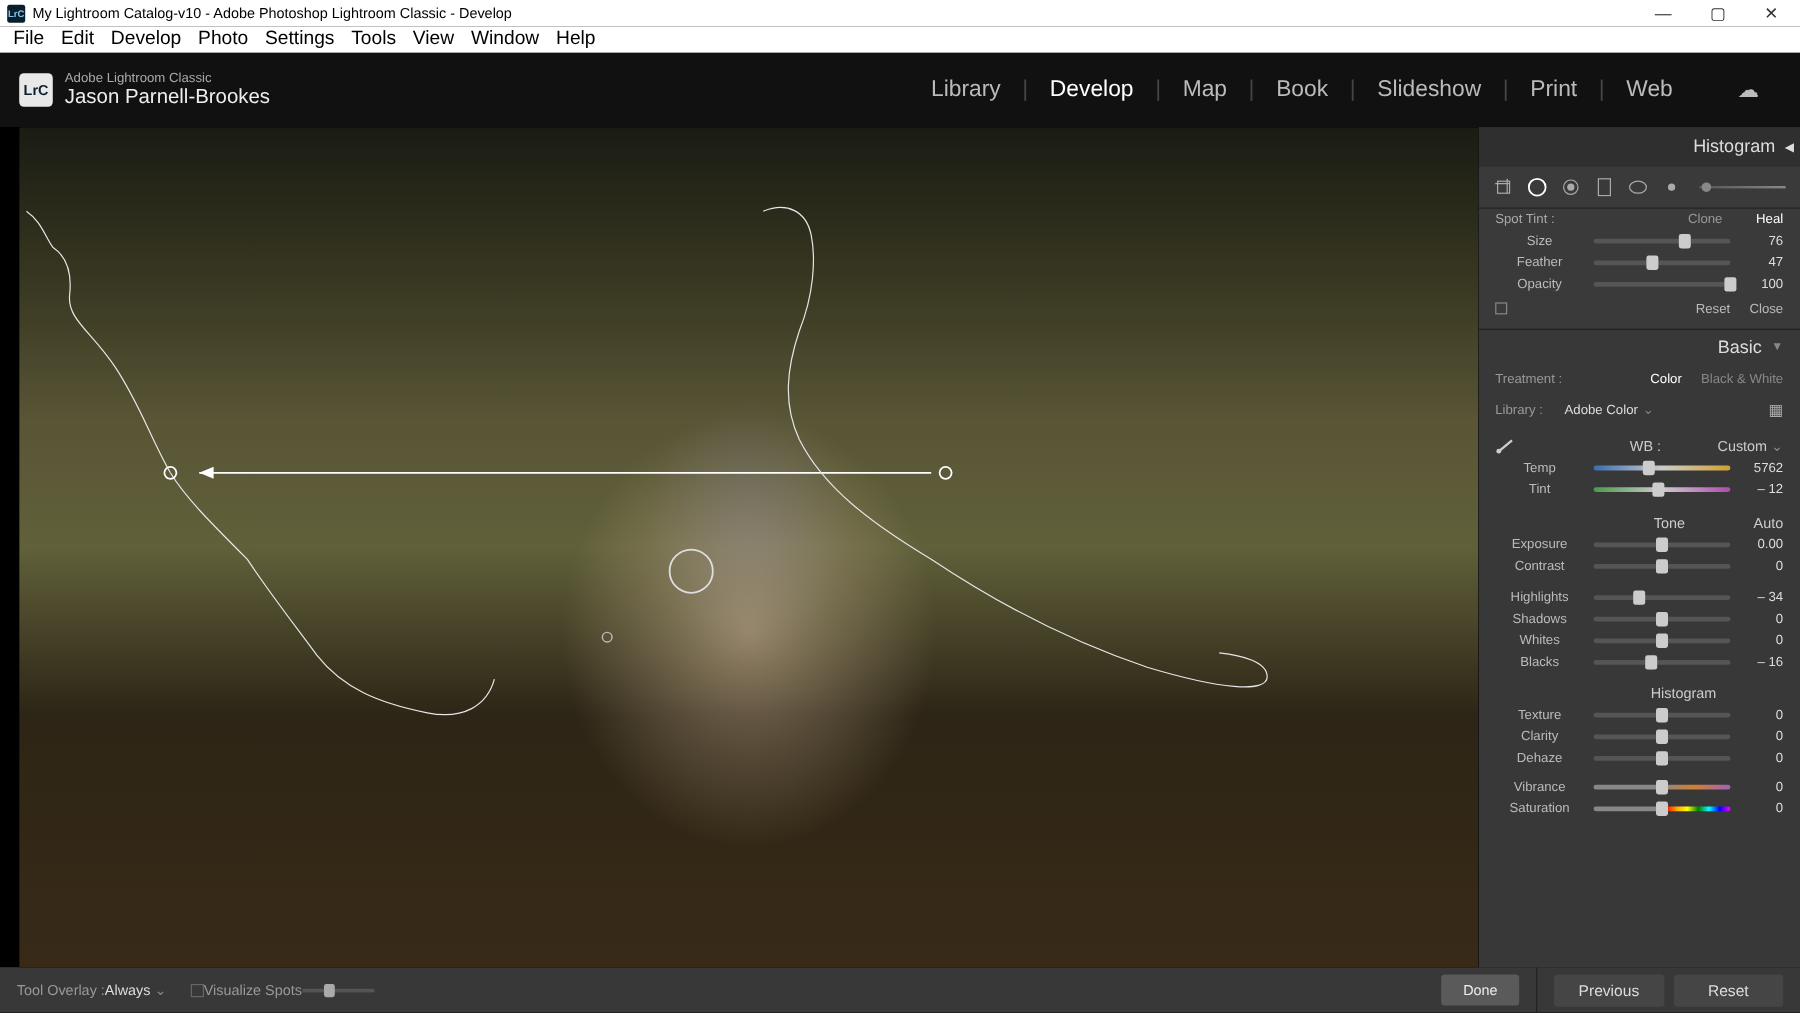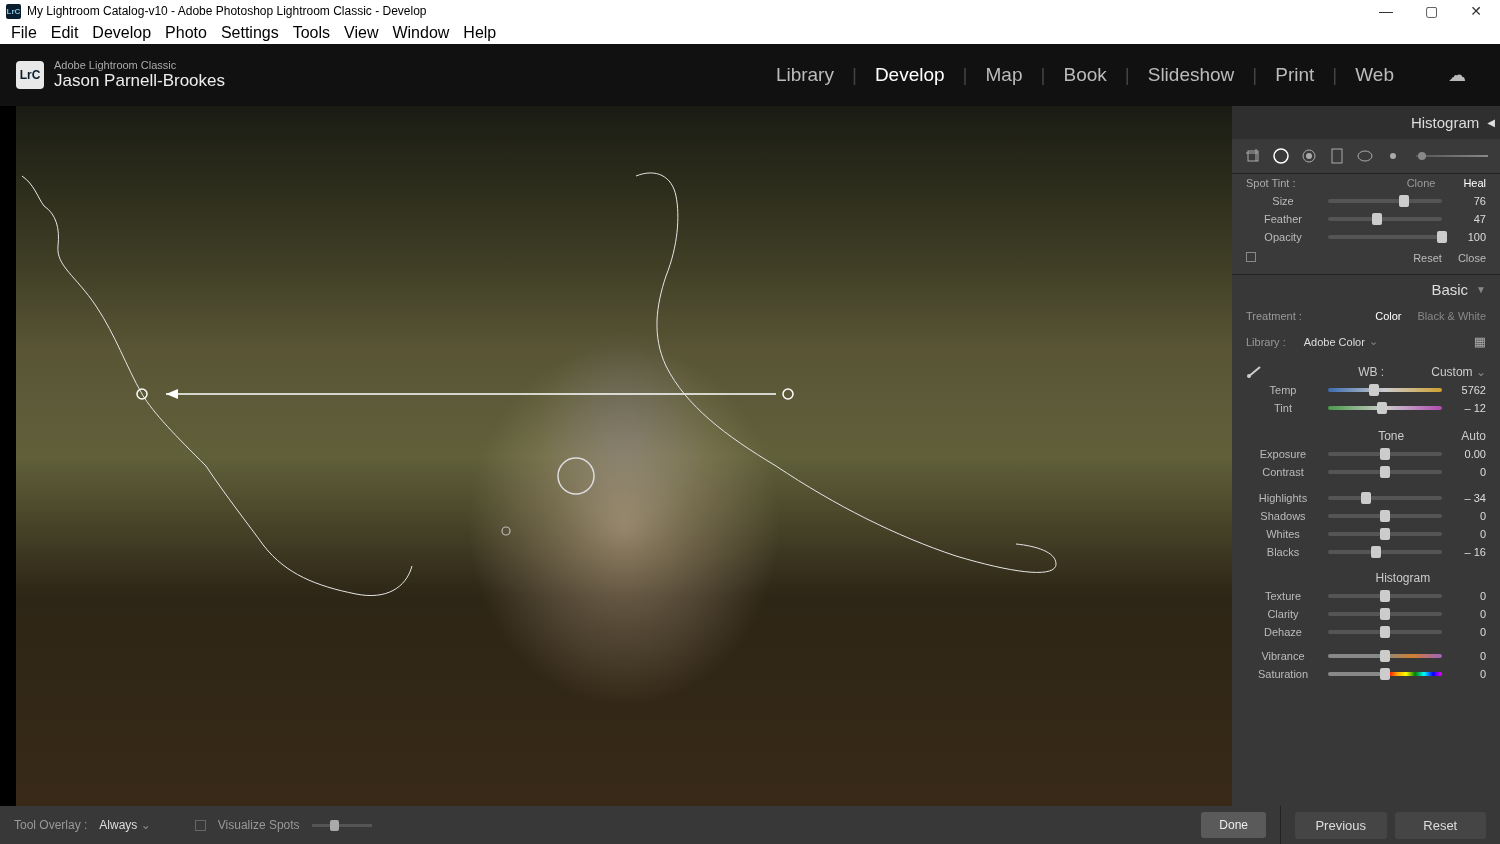--- a/index.html
+++ b/index.html
@@ -88,21 +88,21 @@
 .row-profile .label { color: #999; }
 .row-profile .val { margin-left: 18px; color: #ddd; }
 .row-profile .grid-icon { margin-left: auto; color: #aaa; cursor: pointer; font-size: 13px; }
 
 .sub-hdr { display: flex; align-items: center; padding: 6px 14px 2px; font-size: 12px; }
 .sub-hdr .label { margin: 0 auto; color: #ccc; }
 .sub-hdr .right { color: #ccc; cursor: pointer; }
 .sub-hdr .picker { width: 18px; height: 14px; margin-right: auto; }
 
 
-.bottombar { height: 38px; background: #383838; display: flex; align-items: center; padding: 0 14px; font-size: 12px; gap: 12px; }
+.bottombar { height: 38px; background: #383838; display: flex; align-items: center; padding: 0 14px; font-size: 12px; }
 .bottombar .lbl { color: #999; }
 .bottombar .val { color: #ddd; }
 .bottombar .chk { width: 11px; height: 11px; border: 1px solid #666; display: inline-block; }
 .bottombar .mini-slider { width: 60px; height: 3px; background: #555; position: relative; }
 .bottombar .mini-slider::after { content:""; position:absolute; left:18px; top:-4px; width:9px; height:11px; background:#aaa; border-radius:2px; }
 .bottombar .done-btn { margin-left: auto; padding: 6px 18px; background: #5a5a5a; border-radius: 3px; color: #eee; cursor: pointer; }
 .bottombar.right-bb { width: 220px; gap: 8px; justify-content: center; border-left:1px solid #222;}
 .bottombar.right-bb .bigbtn { flex: 1; padding: 6px 0; background: #454545; border-radius: 3px; text-align: center; color: #ddd; cursor: pointer; font-size: 13px; }
 
 .footer { display: flex; }

